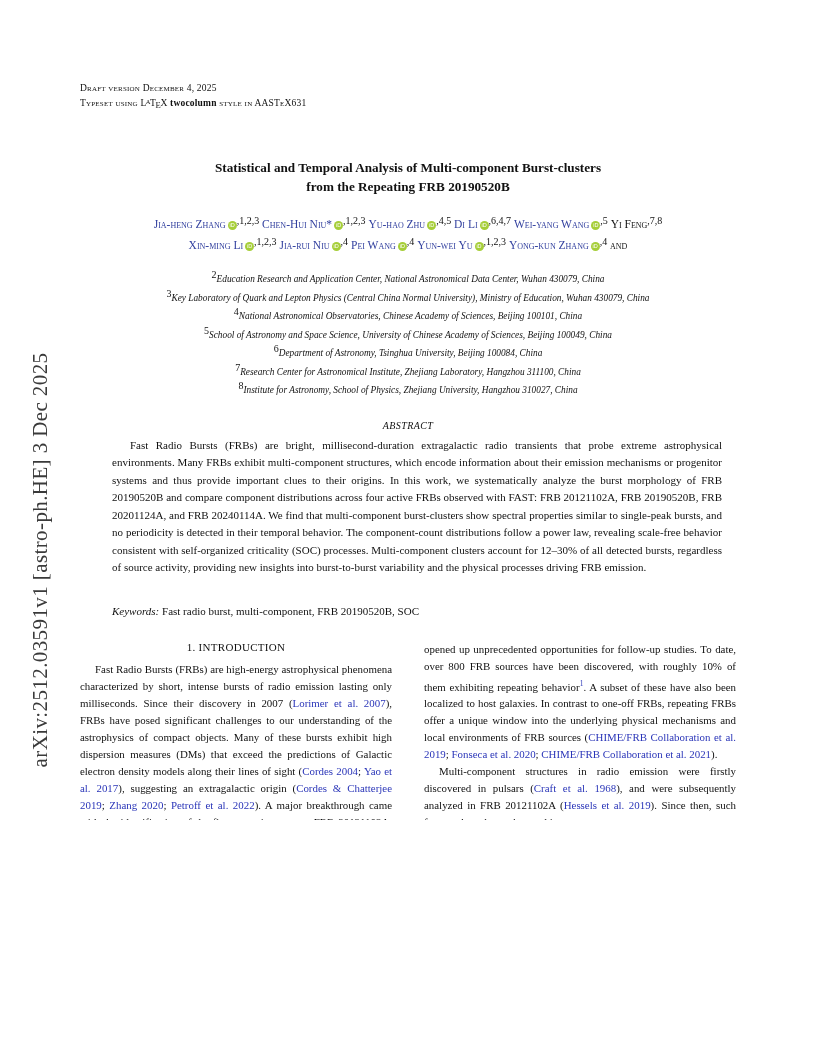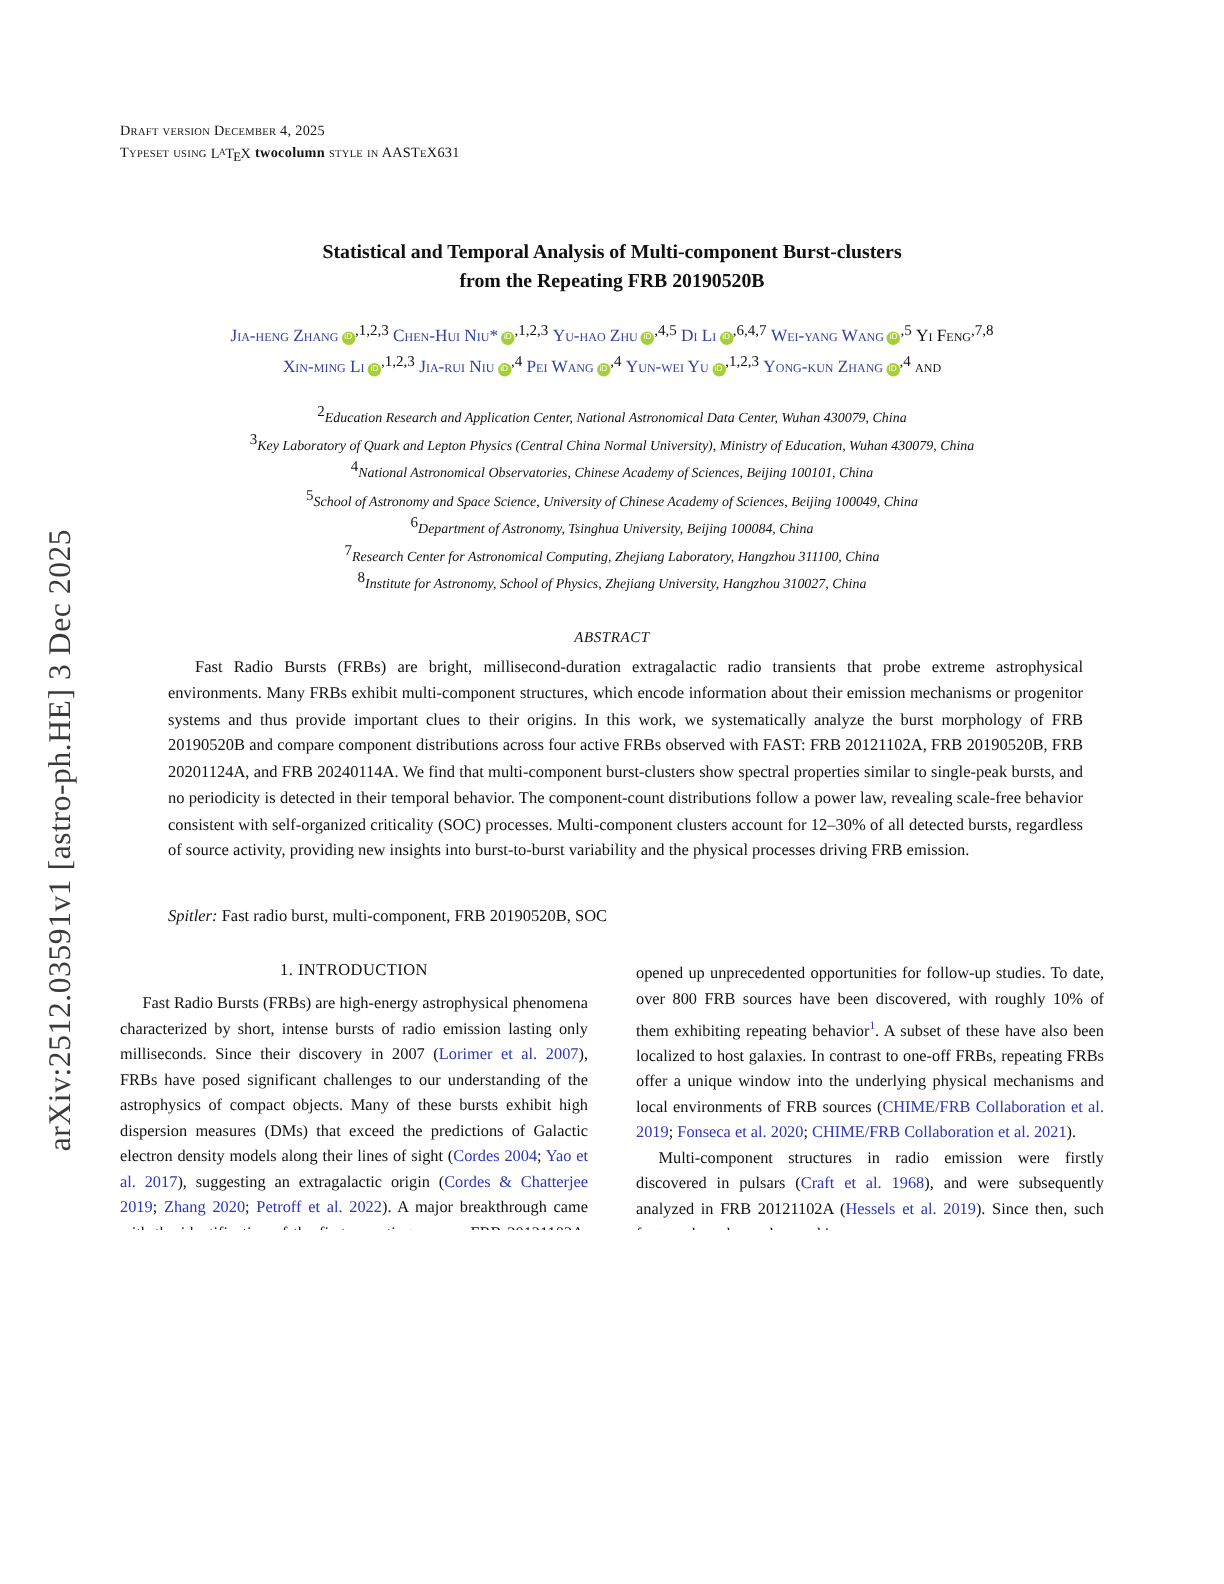--- a/index.html
+++ b/index.html
@@ -117,29 +117,29 @@
         <div class="author-line"><span class="author-name">Jia-heng Zhang</span><span class="orcid">iD</span><span class="affsup">,1,2,3</span> <span class="author-name">Chen-Hui Niu*</span><span class="orcid">iD</span><span class="affsup">,1,2,3</span> <span class="author-name">Yu-hao Zhu</span><span class="orcid">iD</span><span class="affsup">,4,5</span> <span class="author-name">Di Li</span><span class="orcid">iD</span><span class="affsup">,6,4,7</span> <span class="author-name">Wei-yang Wang</span><span class="orcid">iD</span><span class="affsup">,5</span> <span class="author-name plain">Yi Feng</span><span class="affsup">,7,8</span></div>
         <div class="author-line"><span class="author-name">Xin-ming Li</span><span class="orcid">iD</span><span class="affsup">,1,2,3</span> <span class="author-name">Jia-rui Niu</span><span class="orcid">iD</span><span class="affsup">,4</span> <span class="author-name">Pei Wang</span><span class="orcid">iD</span><span class="affsup">,4</span> <span class="author-name">Yun-wei Yu</span><span class="orcid">iD</span><span class="affsup">,1,2,3</span> <span class="author-name">Yong-kun Zhang</span><span class="orcid">iD</span><span class="affsup">,4</span><span class="author-and"> and</span></div>
       </div>
 
     <div class="affiliations">
         <div><span class="affsup">2</span><span>Education Research and Application Center, National Astronomical Data Center, Wuhan 430079, China</span></div>
         <div><span class="affsup">3</span><span>Key Laboratory of Quark and Lepton Physics (Central China Normal University), Ministry of Education, Wuhan 430079, China</span></div>
         <div><span class="affsup">4</span><span>National Astronomical Observatories, Chinese Academy of Sciences, Beijing 100101, China</span></div>
         <div><span class="affsup">5</span><span>School of Astronomy and Space Science, University of Chinese Academy of Sciences, Beijing 100049, China</span></div>
         <div><span class="affsup">6</span><span>Department of Astronomy, Tsinghua University, Beijing 100084, China</span></div>
-        <div><span class="affsup">7</span><span>Research Center for Astronomical Computing, Zhejiang Laboratory, Hangzhou 311100, China</span></div>
+        <div><span class="affsup">7</span><span>Research Center for Astronomical Institute, Zhejiang Laboratory, Hangzhou 311100, China</span></div>
         <div><span class="affsup">8</span><span>Institute for Astronomy, School of Physics, Zhejiang University, Hangzhou 310027, China</span></div>
       </div>
 
     <div class="abstract-head">ABSTRACT</div>
     <div class="abstract-body">Fast Radio Bursts (FRBs) are bright, millisecond-duration extragalactic radio transients that probe extreme astrophysical environments. Many FRBs exhibit multi-component structures, which encode information about their emission mechanisms or progenitor systems and thus provide important clues to their origins. In this work, we systematically analyze the burst morphology of FRB 20190520B and compare component distributions across four active FRBs observed with FAST: FRB 20121102A, FRB 20190520B, FRB 20201124A, and FRB 20240114A. We find that multi-component burst-clusters show spectral properties similar to single-peak bursts, and no periodicity is detected in their temporal behavior. The component-count distributions follow a power law, revealing scale-free behavior consistent with self-organized criticality (SOC) processes. Multi-component clusters account for 12–30% of all detected bursts, regardless of source activity, providing new insights into burst-to-burst variability and the physical processes driving FRB emission.</div>
 
     <div class="keywords">
-      <span class="kw-label">Spitler:</span><span> Fast radio burst, multi-component, FRB 20190520B, SOC</span>
+      <span class="kw-label">Keywords:</span><span> Fast radio burst, multi-component, FRB 20190520B, SOC</span>
     </div>
 
     <div class="columns">
       <div class="col col-left">
         <div class="section-heading">1. INTRODUCTION</div>
         <div>
             <p class="para indent"><span>Fast Radio Bursts (FRBs) are high-energy astrophysical phenomena characterized by short, intense bursts of radio emission lasting only milliseconds. Since their discovery in 2007 (</span><span class="cite">Lorimer et al. 2007</span><span>), FRBs have posed significant challenges to our understanding of the astrophysics of compact objects. Many of these bursts exhibit high dispersion measures (DMs) that exceed the predictions of Galactic electron density models along their lines of sight (</span><span class="cite">Cordes 2004</span><span>; </span><span class="cite">Yao et al. 2017</span><span>), suggesting an extragalactic origin (</span><span class="cite">Cordes &amp; Chatterjee 2019</span><span>; </span><span class="cite">Zhang 2020</span><span>; </span><span class="cite">Petroff et al. 2022</span><span>). A major breakthrough came with the identification of the first repeating source, FRB 20121102A, in 2016 (</span><span class="cite">Spitler et al. 2016</span><span>), which</span></p>
           </div>
       </div>
       <div class="col">

